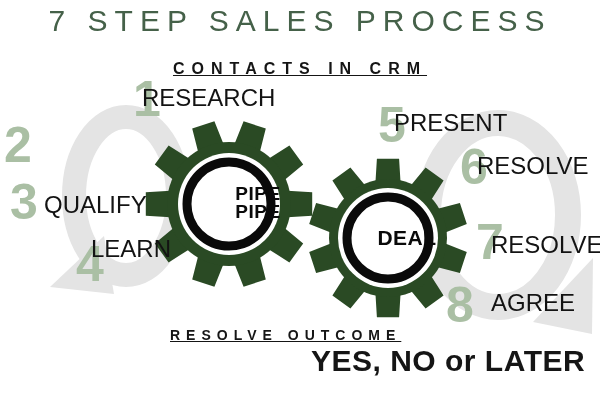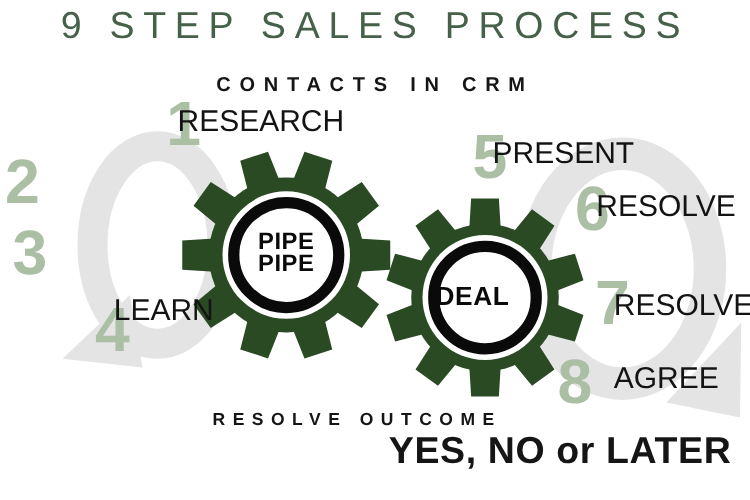--- a/index.html
+++ b/index.html
@@ -14,20 +14,21 @@
   .gear-gap{fill:#ffffff;}
   .gear-ring{fill:#ffffff;stroke:#0a0a0a;stroke-width:9px;}
   .title{
     position:absolute;left:0;right:0;top:4px;z-index:3;text-align:center;
     font-size:30px;font-weight:300;letter-spacing:7px;color:var(--title);
     white-space:nowrap;
   }
   .caption{
     position:absolute;z-index:3;font-weight:700;color:var(--ink);
     white-space:nowrap;
+    text-decoration:underline;
   }
   .caption.top{left:0;right:0;top:60px;text-align:center;font-size:16px;letter-spacing:7px;}
   .caption.bottom{left:170px;top:327px;font-size:14px;letter-spacing:6px;}
   .outcome{
     position:absolute;left:278px;top:344px;z-index:3;font-size:30px;
     font-weight:700;color:var(--ink);white-space:nowrap;letter-spacing:0.5px;margin-left:33px;
   }
   .step-num{
     position:absolute;z-index:2;font-size:50px;font-weight:700;line-height:1;
     color:var(--sage);
@@ -40,20 +41,21 @@
   .n2{left:4px;top:120px;}   .l2{left:21px;top:132px;}
   .n3{left:10px;top:177px;}  .l3{left:44px;top:192px;}
   .n4{left:76px;top:239px;}  .l4{left:91px;top:236px;}
   .n5{left:378px;top:100px;} .l5{left:394px;top:110px;}
   .n6{left:460px;top:142px;} .l6{left:477px;top:153px;}
   .n7{left:476px;top:217px;} .l7{left:491px;top:232px;}
   .n8{left:446px;top:280px;} .l8{left:463px;top:290px;margin-left:28px;}
   .gear-label{
     position:absolute;z-index:3;color:#0a0a0a;font-weight:700;text-align:center;
     white-space:nowrap;
+    margin-left:29px;
   }
   .gear-label.pipeline{left:179px;top:185px;width:100px;font-size:19px;line-height:18px;letter-spacing:0.5px;}
   .gear-label.deal{left:338px;top:227px;width:80px;font-size:21px;line-height:21px;letter-spacing:0.5px;}
 </style>
 </head>
 <body>
 
 <div id="canvas">
 
   <svg id="gfx" width="600" height="400" viewBox="0 0 600 400">
@@ -71,33 +73,34 @@
     </g>
 
     <g>
       <path class="gear-teeth" d="M375.2 186.6L376.9 158.8L399.1 158.8L400.8 186.6ZM407.9 188.9L425.6 167.4L443.6 180.5L428.6 203.9ZM432.9 209.9L459.9 202.9L466.8 224.1L440.9 234.3ZM440.9 241.7L466.8 251.9L459.9 273.1L432.9 266.1ZM428.6 272.1L443.6 295.5L425.6 308.6L407.9 287.1ZM400.8 289.4L399.1 317.2L376.9 317.2L375.2 289.4ZM368.1 287.1L350.4 308.6L332.4 295.5L347.4 272.1ZM343.1 266.1L316.1 273.1L309.2 251.9L335.1 241.7ZM335.1 234.3L309.2 224.1L316.1 202.9L343.1 209.9ZM347.4 203.9L332.4 180.5L350.4 167.4L368.1 188.9Z"></path>
       <circle class="gear-body" cx="388" cy="238" r="59"></circle>
       <circle class="gear-gap" cx="388" cy="238" r="50"></circle>
       <circle class="gear-ring" cx="388" cy="238" r="41"></circle>
     </g>
   </svg>
 
-  <div class="title">9 STEP SALES PROCESS</div>
+  <div class="title">7 STEP SALES PROCESS</div>
   <div class="caption top">CONTACTS IN CRM</div>
 
   <div class="step-num n1">1</div>
   <div class="step-num n2">2</div>
   <div class="step-num n3">3</div>
   <div class="step-num n4">4</div>
   <div class="step-num n5">5</div>
   <div class="step-num n6">6</div>
   <div class="step-num n7">7</div>
   <div class="step-num n8">8</div>
 
   <div class="step-label l1">RESEARCH</div>
+  <div class="step-label l3">QUALIFY</div>
   <div class="step-label l4">LEARN</div>
   <div class="step-label l5">PRESENT</div>
   <div class="step-label l6">RESOLVE</div>
   <div class="step-label l7">RESOLVE</div>
   <div class="step-label l8">AGREE</div>
 
   <div class="gear-label pipeline">
     <div>PIPE</div>
     <div>PIPE</div>
   </div>

